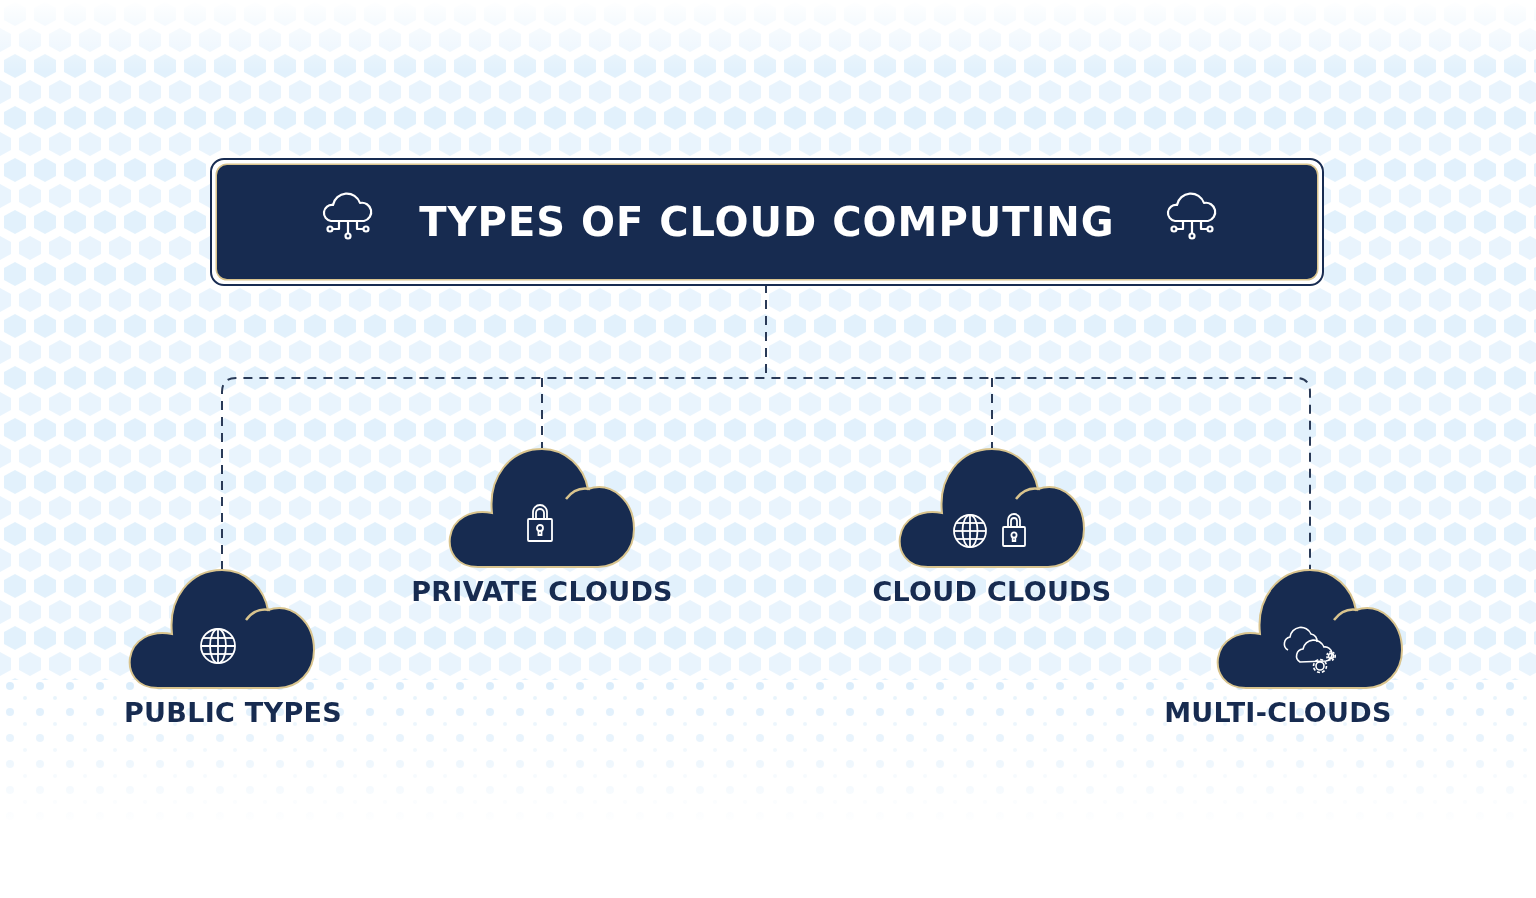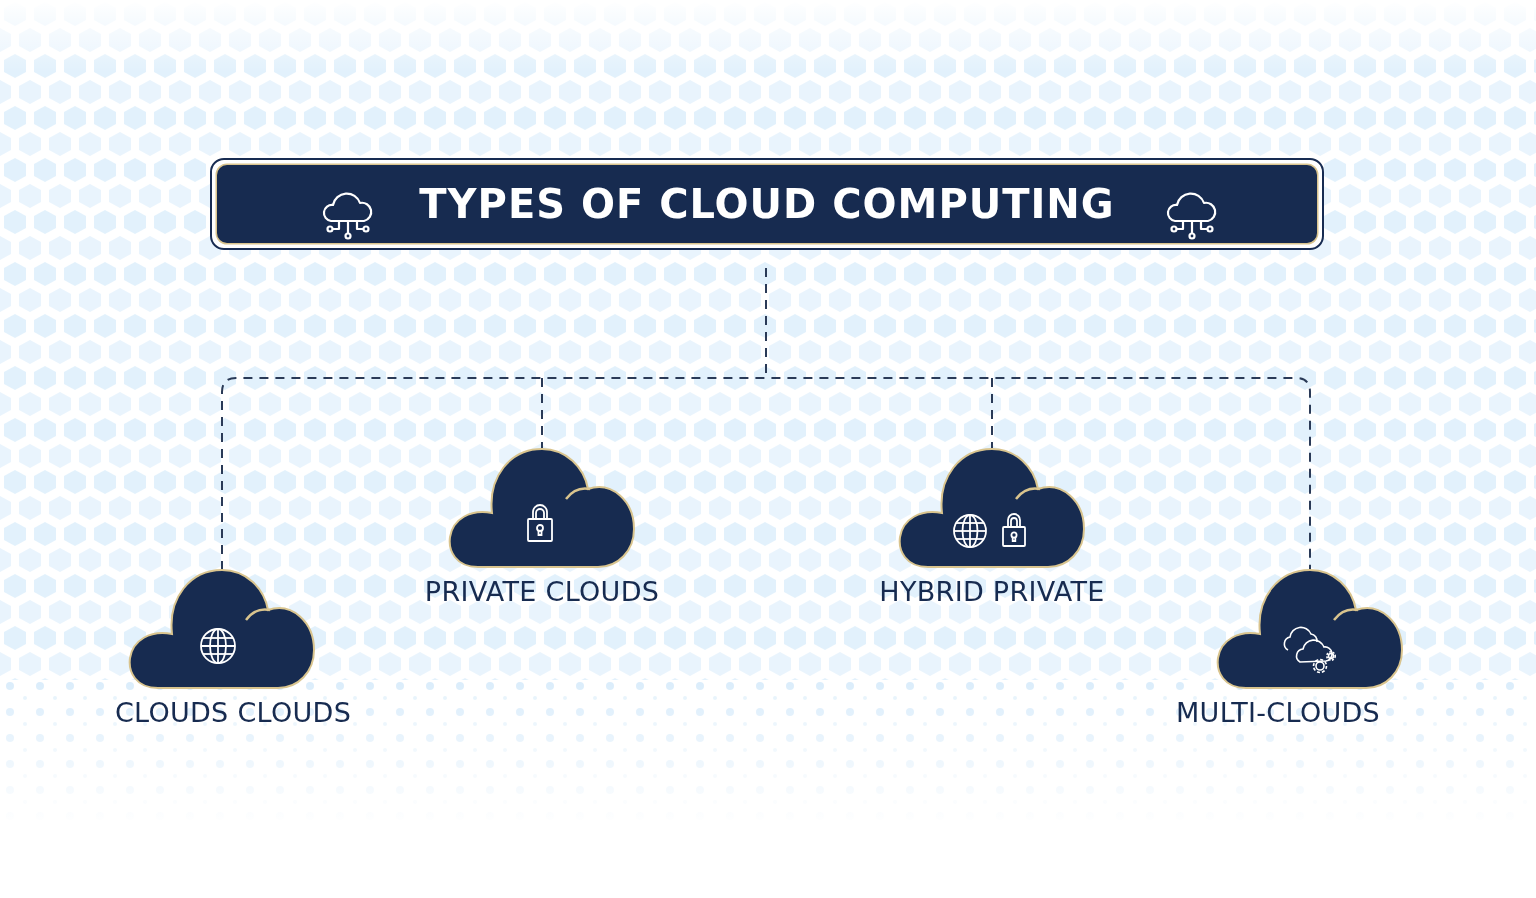--- a/index.html
+++ b/index.html
@@ -1,24 +1,24 @@
 <!DOCTYPE html>
 <html><head>
 <meta charset="utf-8">
 <style>
   html,body{margin:0;padding:0;}
   body{width:1536px;height:898px;position:relative;overflow:hidden;background:#ffffff;font-family:"DejaVu Sans","Liberation Sans",sans-serif;}
   .bg{position:absolute;left:0;top:0;width:1536px;height:898px;}
-  .title-box{position:absolute;left:210px;top:158px;width:1114px;height:92px;border:2px solid #182c52;border-radius:14px;box-sizing:border-box;background:#fff;}
+  .title-box{position:absolute;left:210px;top:158px;width:1114px;height:128px;border:2px solid #182c52;border-radius:14px;box-sizing:border-box;background:#fff;}
   .title-inner{position:absolute;left:5px;top:5px;right:5px;bottom:5px;background:#172b50;border-radius:10px;box-shadow:0 0 0 1.5px #d9c48e;}
   .title-text{position:absolute;left:0;right:0;top:0;bottom:0;display:flex;align-items:center;justify-content:center;color:#fff;font-weight:bold;font-size:40px;letter-spacing:1px;}
   .title-icon{position:absolute;top:22px;width:62px;height:62px;}
   .lines{position:absolute;left:0;top:0;}
   .node{position:absolute;}
-  .node-label{position:absolute;white-space:nowrap;color:#172b50;font-weight:normal;font-size:27px;transform:translateX(-50%);letter-spacing:0.3px;}
+  .node-label{position:absolute;white-space:nowrap;color:#172b50;font-weight:bold;font-size:27px;transform:translateX(-50%);letter-spacing:0.3px;}
 </style>
 </head>
 <body>
 
 <svg class="bg" viewBox="0 0 1536 898" width="1536" height="898">
   <defs>
     <pattern id="hex" width="30" height="52" patternUnits="userSpaceOnUse">
       <polygon points="15,2 26,8 26,20 15,26 4,20 4,8" fill="#d6ebfb" opacity="0.7"></polygon>
       <polygon points="30,28 41,34 41,46 30,52 19,46 19,34" fill="#e3f1fc" opacity="0.8"></polygon>
       <polygon points="0,28 11,34 11,46 0,52 -11,46 -11,34" fill="#e3f1fc" opacity="0.8"></polygon>
@@ -81,21 +81,21 @@
   <path d="M118 52 C124 44 132 40 142 42" stroke="#d9c48e" stroke-width="2.5" fill="none"></path>
   <g stroke="#fff" stroke-width="1.8" fill="none" transform="translate(90,78)">
     <circle r="17"></circle>
       <ellipse rx="8" ry="17"></ellipse>
       <line x1="0" y1="-17" x2="0" y2="17"></line>
     <line x1="-17" y1="0" x2="17" y2="0"></line>
       <line x1="-15" y1="-8" x2="15" y2="-8"></line>
       <line x1="-15" y1="8" x2="15" y2="8"></line>
   </g>
 </svg>
-<div class="node-label" style="left:233px;top:697px">CLOUDS CLOUDS</div>
+<div class="node-label" style="left:233px;top:697px">PUBLIC TYPES</div>
 
 <svg class="node" style="left:448px;top:447px" width="188" height="124" viewBox="0 0 188 124">
   <path d="M30 120 C8 120 0 104 2 90 C5 72 22 62 44 66 C40 30 62 2 94 2 C118 2 136 20 140 42 C164 34 186 54 186 82 C186 104 170 120 150 120 Z" fill="#172b50" stroke="#d9c48e" stroke-width="2"></path>
   <path d="M118 52 C124 44 132 40 142 42" stroke="#d9c48e" stroke-width="2.5" fill="none"></path>
   <g stroke="#fff" stroke-width="1.8" fill="none" transform="translate(92,78)">
     <path d="M-7 -6 v-7 a7 7 0 0 1 14 0 v7"></path>
       <path d="M-4 -6 v-6 a4 4 0 0 1 8 0 v6"></path>
     <rect x="-12" y="-6" width="24" height="22" rx="1"></rect>
     <circle cx="0" cy="3" r="3"></circle>
       <path d="M-1.5 5 v5 h3 v-5"></path>
@@ -115,21 +115,21 @@
       <line x1="-14" y1="8" x2="14" y2="8"></line>
   </g>
   <g stroke="#fff" stroke-width="1.8" fill="none" transform="translate(116,84)">
     <path d="M-6 -4 v-7 a6 6 0 0 1 12 0 v7"></path>
       <path d="M-3 -4 v-6 a3 3 0 0 1 6 0 v6"></path>
     <rect x="-11" y="-4" width="22" height="19" rx="1"></rect>
     <circle cx="0" cy="4" r="2.6"></circle>
       <path d="M-1.3 6 v4 h2.6 v-4"></path>
   </g>
 </svg>
-<div class="node-label" style="left:992px;top:576px">HYBRID PRIVATE</div>
+<div class="node-label" style="left:992px;top:576px">CLOUD CLOUDS</div>
 
 <svg class="node" style="left:1216px;top:568px" width="188" height="124" viewBox="0 0 188 124">
   <path d="M30 120 C8 120 0 104 2 90 C5 72 22 62 44 66 C40 30 62 2 94 2 C118 2 136 20 140 42 C164 34 186 54 186 82 C186 104 170 120 150 120 Z" fill="#172b50" stroke="#d9c48e" stroke-width="2"></path>
   <path d="M118 52 C124 44 132 40 142 42" stroke="#d9c48e" stroke-width="2.5" fill="none"></path>
   <g stroke="#fff" stroke-width="1.6" fill="none">
     <path d="M72 82 a7 7 0 0 1 2-13 a11 11 0 0 1 21 -3 a7 7 0 0 1 6 8"></path>
     <path d="M84 94 a7 7 0 0 1 3-13 a11 11 0 0 1 21 -2 a7 7 0 0 1 2 14 Z"></path>
     <circle cx="104" cy="98" r="4"></circle>
       <circle cx="104" cy="98" r="6.5" stroke-dasharray="3,2"></circle>
     <circle cx="115" cy="88" r="2.5"></circle>

